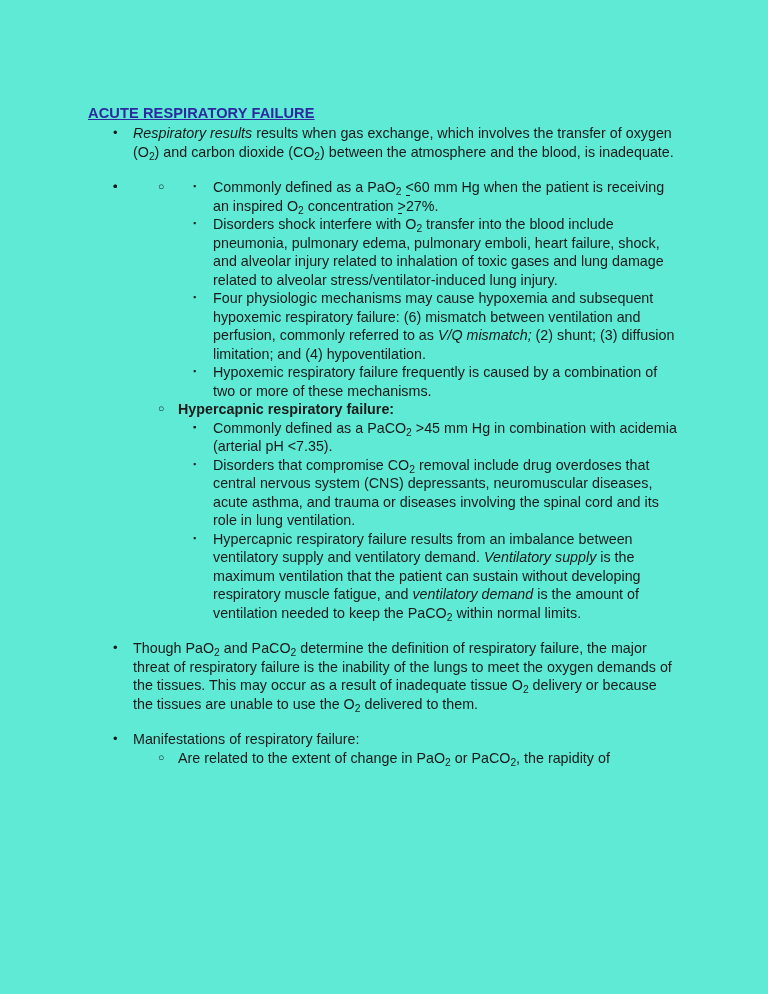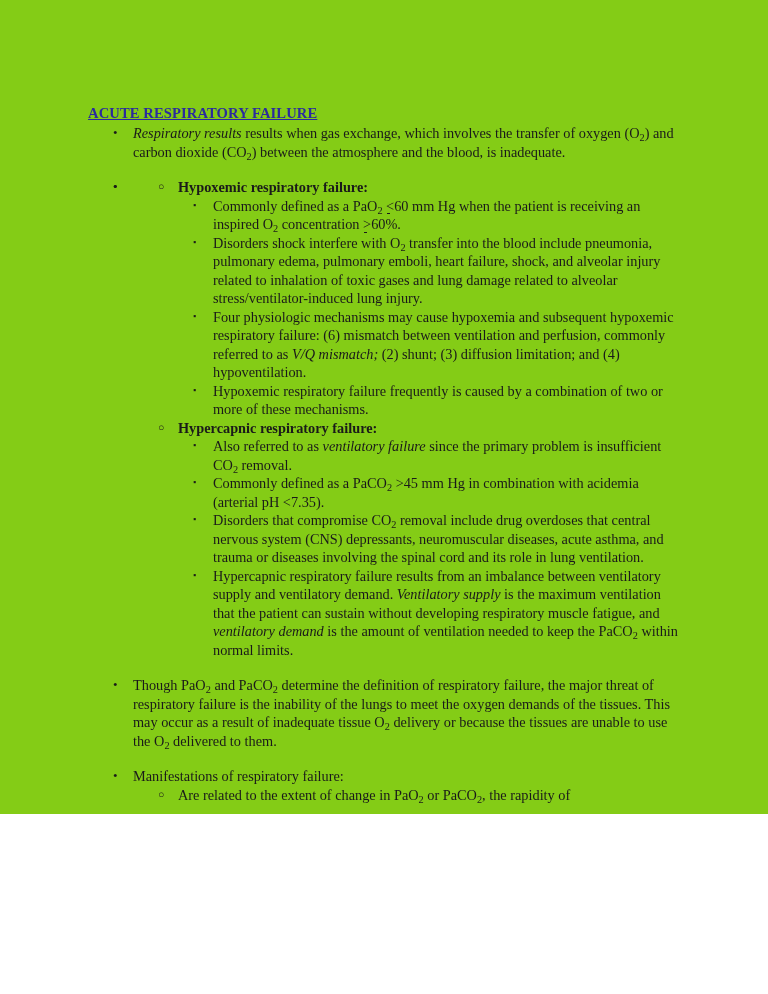--- a/index.html
+++ b/index.html
@@ -11,24 +11,23 @@
     width: 768px;
     height: 994px;
     font-family: "Liberation Sans", sans-serif;
     color: #1a1a1a;
     overflow: hidden;
   }
 
   .page {
     position: relative;
     width: 768px;
-    height: 814px;
-    background: #84cc16;
+    height: 994px;
+    background: #5eead4;
     box-sizing: border-box;
-    font-family: Liberation Serif, serif;
   }
 
   .content {
     position: absolute;
     left: 88px;
     top: 104px;
     width: 592px;
   }
 
   h1.doc-heading {
@@ -140,26 +139,25 @@
         <span class="marker">•</span>
       </li>
 
       <li class="spaced">
         <span class="marker">•</span>
 
         <ul class="lvl2">
 
           <li>
             <span class="marker">○</span>
-            <span class="bold">Hypoxemic respiratory failure:</span>
 
             <ul class="lvl3">
               <li>
                 <span class="marker">▪</span>
-                <span><span>Commonly defined as a PaO</span><sub>2</sub> <span class="le">&lt;</span><span>60 mm Hg when the patient is receiving an inspired O</span><sub>2</sub><span> concentration </span><span class="ge">&gt;</span><span>60%.</span></span>
+                <span><span>Commonly defined as a PaO</span><sub>2</sub> <span class="le">&lt;</span><span>60 mm Hg when the patient is receiving an inspired O</span><sub>2</sub><span> concentration </span><span class="ge">&gt;</span><span>27%.</span></span>
               </li>
               <li>
                 <span class="marker">▪</span>
                 <span><span>Disorders shock interfere with O</span><sub>2</sub><span> transfer into the blood include pneumonia, pulmonary edema, pulmonary emboli, heart failure, shock, and alveolar injury related to inhalation of toxic gases and lung damage related to alveolar stress/ventilator-induced lung injury.</span></span>
               </li>
               <li>
                 <span class="marker">▪</span>
                 <span><span>Four physiologic mechanisms may cause hypoxemia and subsequent hypoxemic respiratory failure: (6) mismatch between ventilation and perfusion, commonly referred to as </span><span class="ital">V/Q mismatch;</span><span> (2) shunt; (3) diffusion limitation; and (4) hypoventilation.</span></span>
               </li>
               <li>
@@ -169,21 +167,20 @@
             </ul>
           </li>
 
           <li>
             <span class="marker">○</span>
             <span class="bold">Hypercapnic respiratory failure:</span>
 
             <ul class="lvl3">
               <li>
                 <span class="marker">▪</span>
-                <span><span>Also referred to as </span><span class="ital">ventilatory failure</span><span> since the primary problem is insufficient CO</span><sub>2</sub><span> removal.</span></span>
               </li>
               <li>
                 <span class="marker">▪</span>
                 <span><span>Commonly defined as a PaCO</span><sub>2</sub><span> &gt;45 mm Hg in combination with acidemia (arterial pH &lt;7.35).</span></span>
               </li>
               <li>
                 <span class="marker">▪</span>
                 <span><span>Disorders that compromise CO</span><sub>2</sub><span> removal include drug overdoses that central nervous system (CNS) depressants, neuromuscular diseases, acute asthma, and trauma or diseases involving the spinal cord and its role in lung ventilation.</span></span>
               </li>
               <li>

